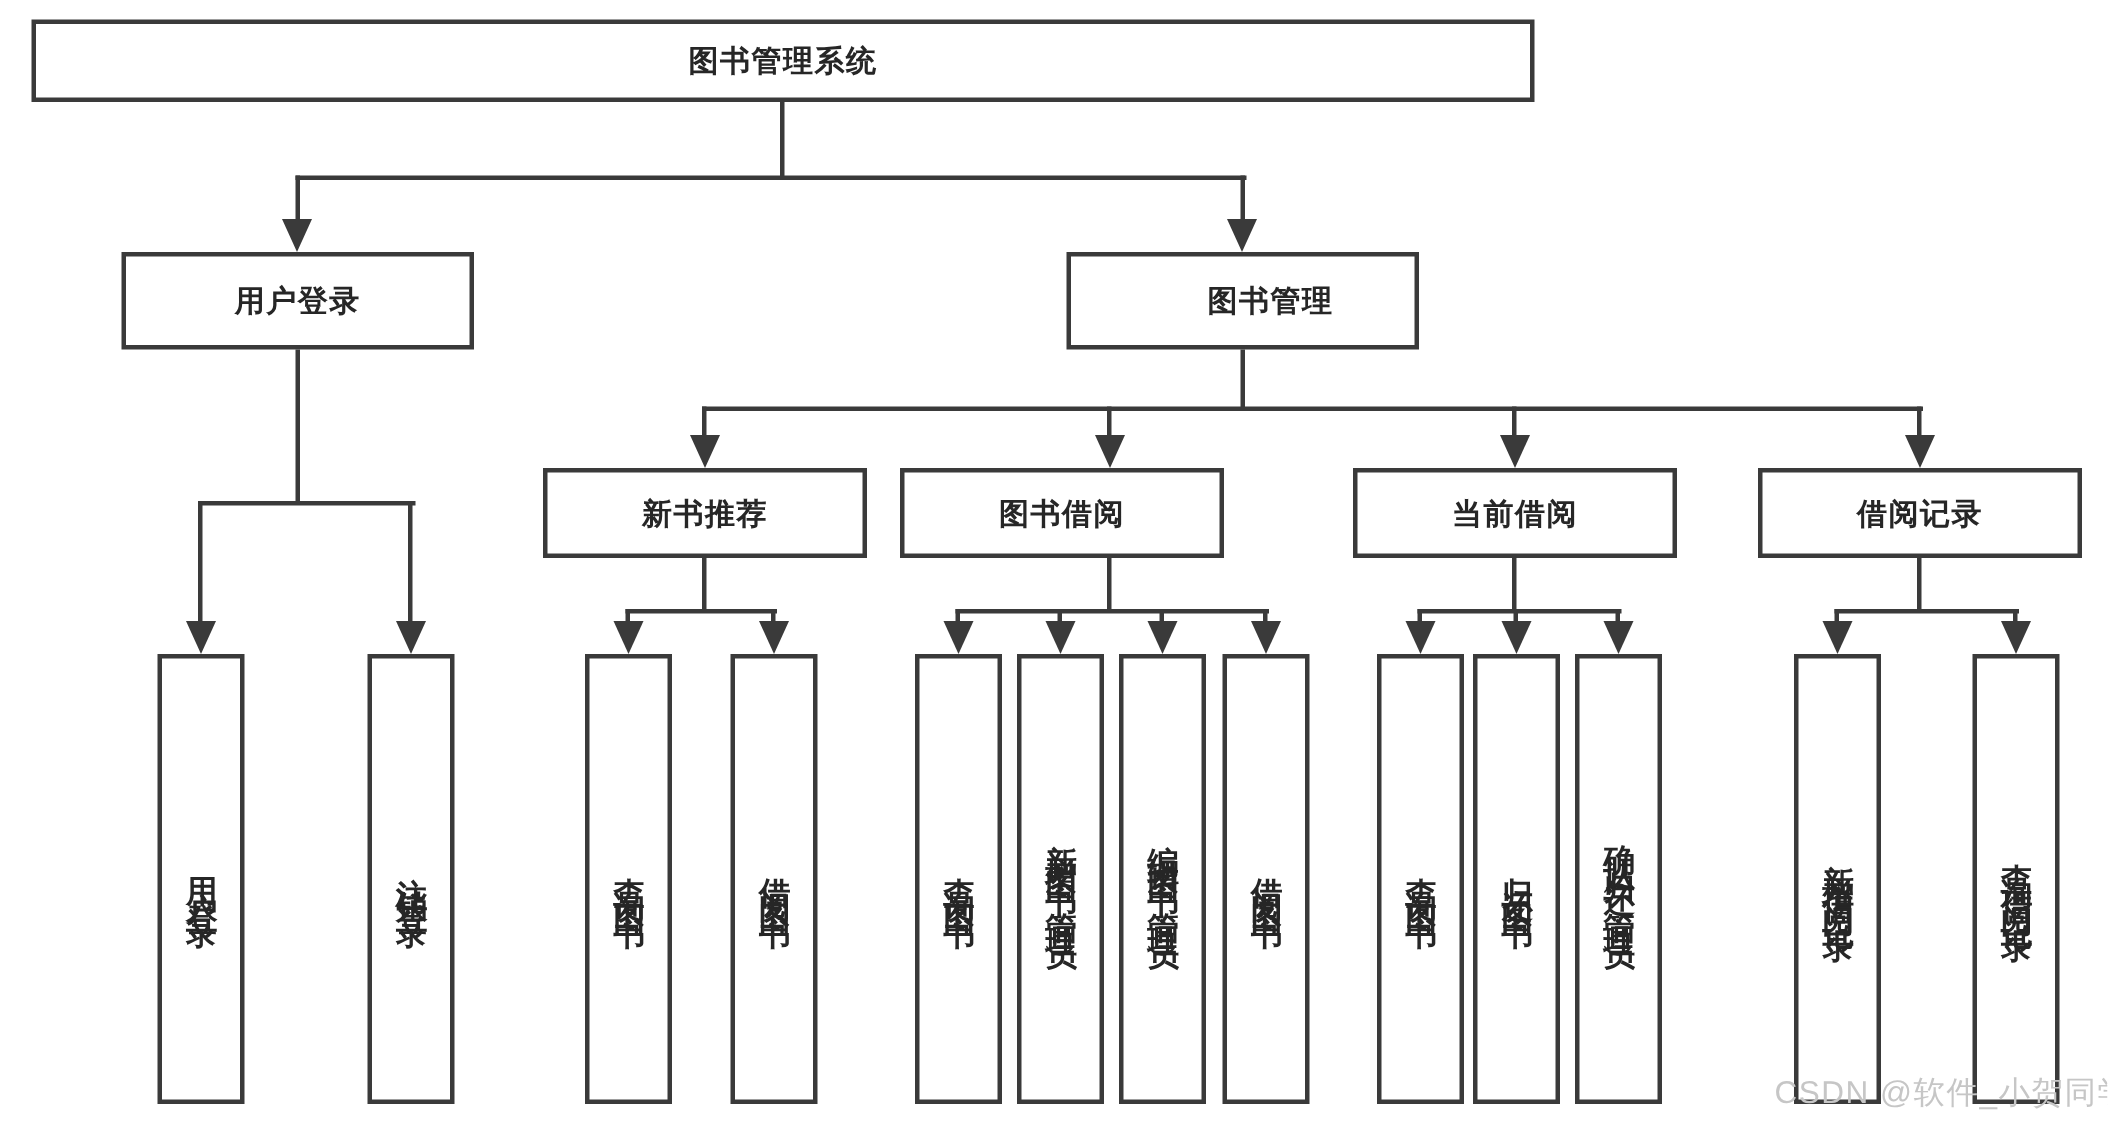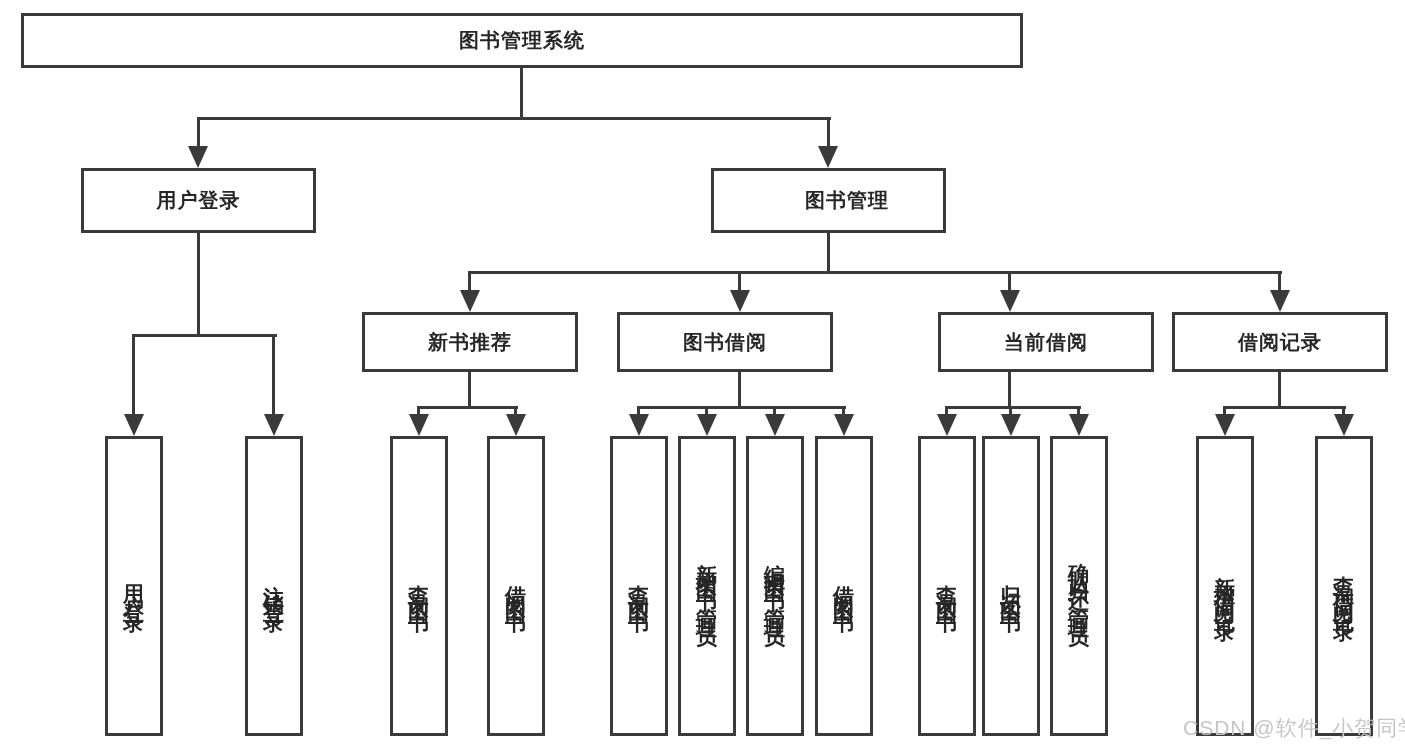--- a/index.html
+++ b/index.html
@@ -66,25 +66,25 @@
   </div>
 
   <div class="box hbox" style="left:711px;top:168px;width:235px;height:65px;padding-left:37px;">
     <span>图书管理</span>
   </div>
 
   <div class="box hbox" style="left:362px;top:312px;width:216px;height:60px;">
     <span>新书推荐</span>
   </div>
 
-  <div class="box hbox" style="left:617px;top:312px;width:216px;height:60px;justify-content:center;">
+  <div class="box hbox" style="left:600px;top:312px;width:216px;height:60px;justify-content:center;">
     <span>图书借阅</span>
   </div>
 
-  <div class="box hbox" style="left:902px;top:312px;width:216px;height:60px;margin-left:36px;">
+  <div class="box hbox" style="left:902px;top:312px;width:216px;height:60px;">
     <span>当前借阅</span>
   </div>
 
   <div class="box hbox" style="left:1172px;top:312px;width:216px;height:60px;">
     <span>借阅记录</span>
   </div>
 
   <div class="box leaf" style="left:105px;">
     <span class="vtext">用户登录</span>
   </div>

